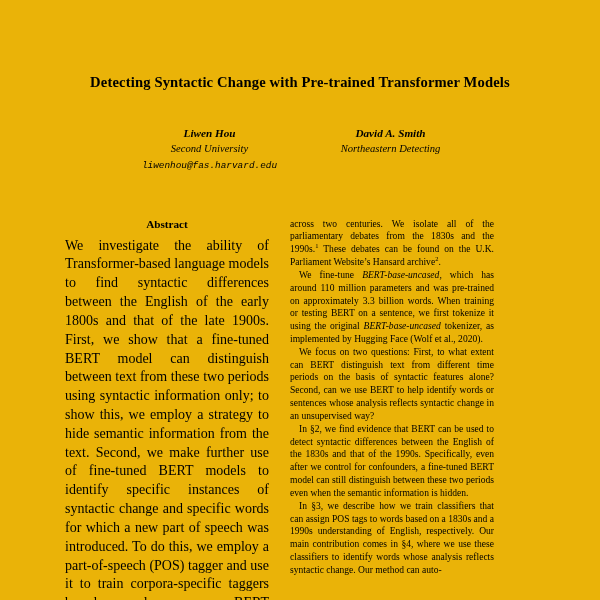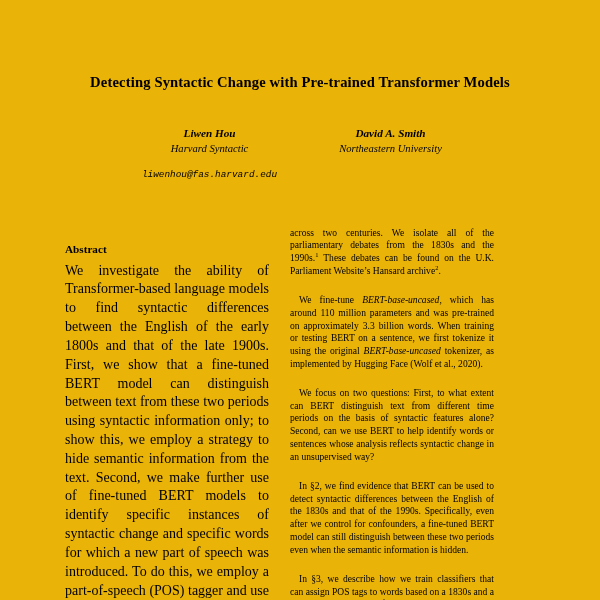--- a/index.html
+++ b/index.html
@@ -53,38 +53,38 @@
     line-height: 1.42;
   }
   .author-affil {
     font-size: 10.6px;
     line-height: 1.42;
   }
   .author-email {
     font-family: "Liberation Mono", "DejaVu Sans Mono", monospace;
     font-size: 9.4px;
     line-height: 1.5;
-    margin-top: 12px;
+    margin-top: 3px;
   }
 
   
   .columns {
     display: flex;
     margin-top: 44px;
     gap: 21px;
   }
   .col {
     width: 204px;
   }
 
   .section-centered {
-    text-align: left;
+    text-align: center;
     font-size: 11.2px;
     font-weight: bold;
-    margin: 16px 0 7px 0;
+    margin: 0 0 7px 0;
   }
 
   .section-heading {
     display: flex;
     font-size: 11.6px;
     font-weight: bold;
     margin: 13px 0 7px 0;
   }
   .section-num {
     width: 19px;
@@ -95,21 +95,20 @@
     font-size: 9.55px;
     line-height: 1.345;
     text-align: justify;
     text-justify: inter-word;
     margin: 0;
     hyphens: auto;
     -webkit-hyphens: auto;
   }
   p.body-text + p.body-text {
     text-indent: 9px;
-    margin-top: 16px;
   }
   p.abstract-text {
     font-size: 14px;
     line-height: 1.345;
   }
   .it { font-style: italic; }
   sup {
     font-size: 0.68em;
     vertical-align: super;
     line-height: 0;
@@ -120,26 +119,26 @@
 
 <div class="page">
 
   <div class="title-block">
     <h1 class="paper-title">Detecting Syntactic Change with Pre-trained Transformer Models</h1>
   </div>
 
   <div class="authors">
     <div class="author">
       <div class="author-name">Liwen Hou</div>
-      <div class="author-affil">Harvard Syntactic</div>
+      <div class="author-affil">Second University</div>
       <div class="author-email">liwenhou@fas.harvard.edu</div>
     </div>
     <div class="author">
       <div class="author-name">David A. Smith</div>
-      <div class="author-affil">Northeastern University</div>
+      <div class="author-affil">Northeastern Detecting</div>
     </div>
   </div>
 
   <div class="columns">
 
     <div class="col">
       <div class="section-centered">Abstract</div>
       <p class="body-text abstract-text">We investigate the ability of Transformer-based language models to find syntactic differences between the English of the early 1800s and that of the late 1900s. First, we show that a fine-tuned BERT model can distinguish between text from these two periods using syntactic information only; to show this, we employ a strategy to hide semantic information from the text. Second, we make further use of fine-tuned BERT models to identify specific instances of syntactic change and specific words for which a new part of speech was introduced. To do this, we employ a part-of-speech (POS) tagger and use it to train corpora-specific taggers based only on BERT representations pretrained on different corpora. Notably, our methods of identifying specific candidates for syntactic change avoid using any automatic POS tagger on old text, where its performance may be unreliable; instead, our methods only use untagged old text together with tagged modern text. We examine samples and distributional properties of the model output to validate automatically identified cases of syntactic change. Finally, we use our techniques to confirm the historical rise of the progressive construction, a known example of syntactic change.</p>
 
       <div class="section-heading">

